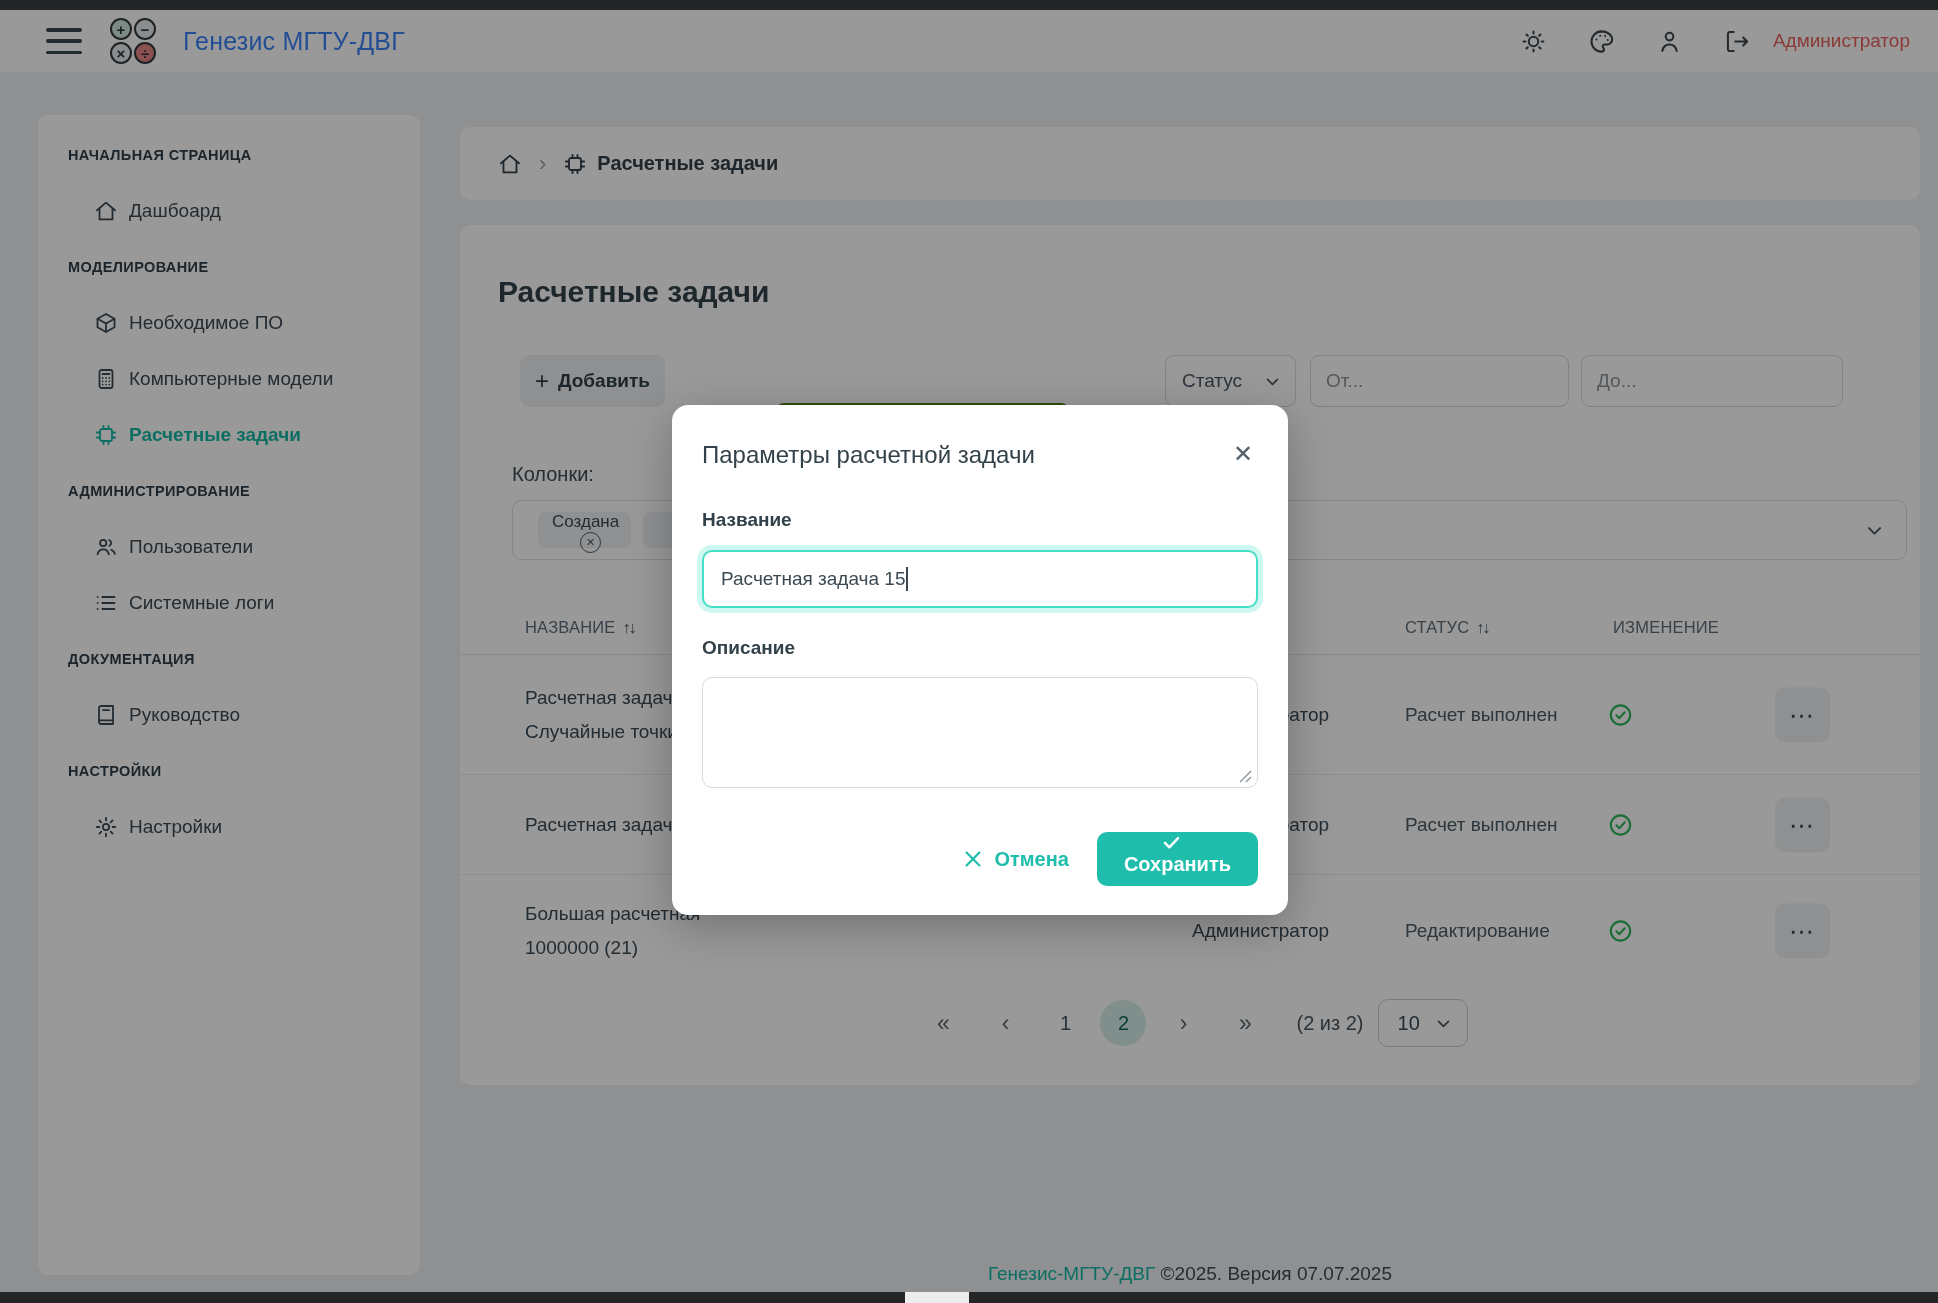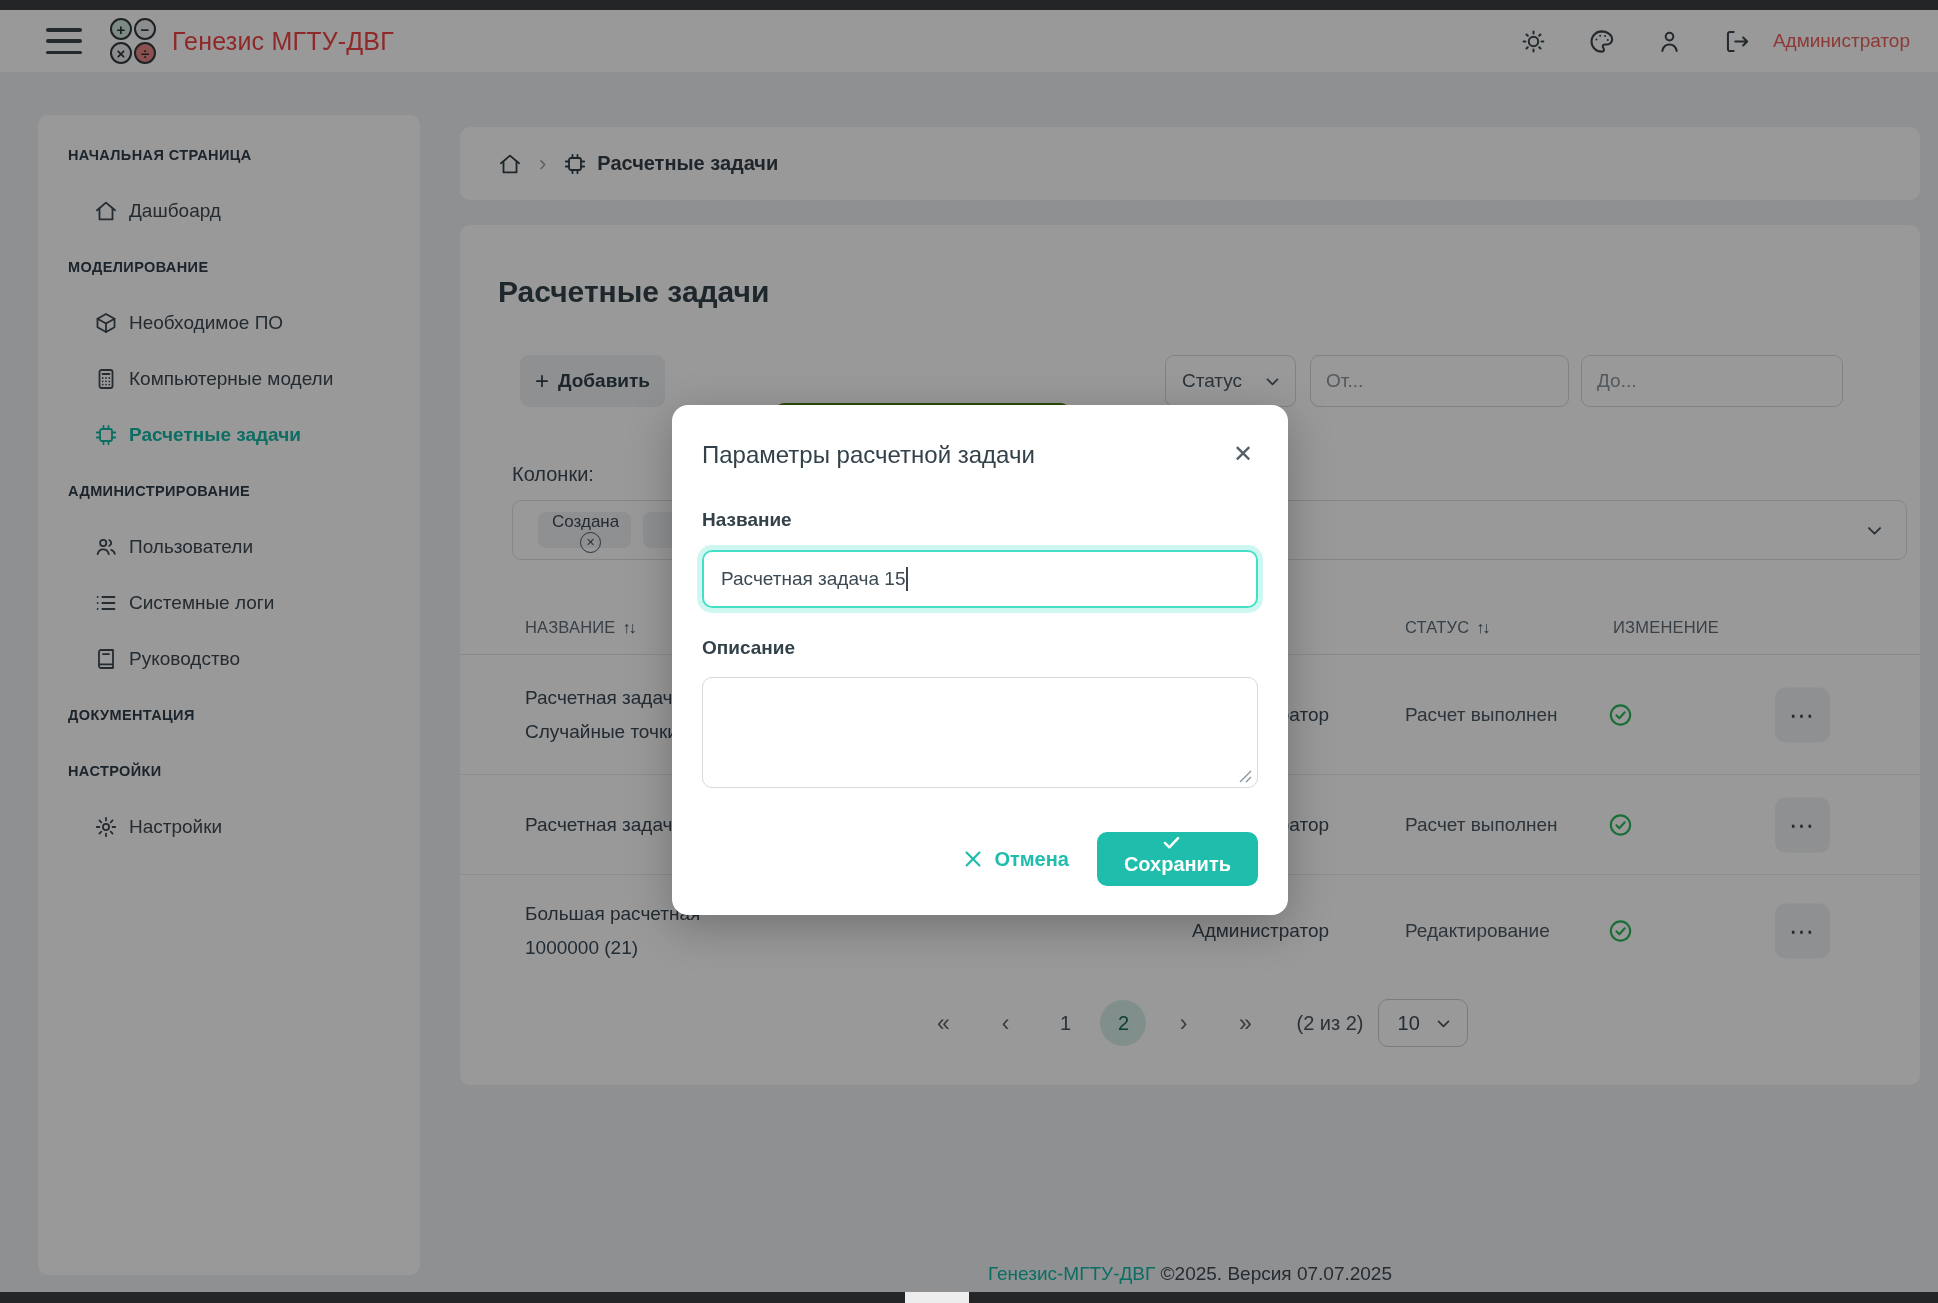--- a/index.html
+++ b/index.html
@@ -18,21 +18,21 @@
   
   .app-header { position:absolute; left:0; top:10px; width:1938px; height:62px; background:#ffffff; display:flex; align-items:center; }
   .hamburger { width:36px; height:26px; margin-left:46px; display:flex; flex-direction:column; justify-content:space-between; cursor:pointer; }
   .hamburger i { display:block; height:3.5px; background:#3b464e; border-radius:2px; }
   .logo { display:grid; grid-template-columns:22px 22px; grid-template-rows:22px 22px; gap:2px; margin-left:28px; }
   .logo span { width:22px; height:22px; border-radius:50%; border:2px solid #333a3f; display:flex; align-items:center; justify-content:center; font-size:15px; font-weight:700; color:#2c3338; line-height:1; }
   .logo .op-plus { background:#cfe8dd; }
   .logo .op-minus { background:#e9ebed; }
   .logo .op-times { background:#e9ebed; }
   .logo .op-divide { background:#e88585; }
-  .app-title { margin-left:16px; font-size:25px; font-weight:500; color:#ef4444; letter-spacing:.2px; }
+  .app-title { margin-left:27px; font-size:25px; font-weight:500; color:#3b82f6; letter-spacing:.2px; }
   .header-right { margin-left:auto; display:flex; align-items:center; margin-right:28px; }
   .hdr-icon { width:27px; height:27px; color:#3b464e; margin-left:41px; cursor:pointer; }
   .admin-label { margin-left:22px; font-size:19px; color:#e9615d; cursor:pointer; }
 
   
   .sidebar { position:absolute; left:38px; top:115px; width:382px; height:1160px; background:#ffffff; border-radius:10px; padding-top:12px; }
   .side-row { height:56px; display:flex; align-items:center; }
   .side-section { padding-left:30px; font-size:14.5px; font-weight:700; letter-spacing:.4px; color:#2f3e48; }
   .side-item { padding-left:56px; cursor:pointer; color:#3c4a54; }
   .side-item .icon { width:24px; height:24px; flex:0 0 24px; color:#3c4a54; }
@@ -235,31 +235,31 @@
       </div>
       <div class="side-row side-item">
         <span class="icon">
           <svg viewBox="0 0 24 24" fill="none" stroke="currentColor" stroke-width="1.8" stroke-linecap="round" stroke-linejoin="round">
             <path d="M8.3 6h12.2M8.3 12h12.2M8.3 18h12.2"></path>
             <path d="M3.6 6h.01M3.6 12h.01M3.6 18h.01"></path>
           </svg>
         </span>
         <span class="lbl">Системные логи</span>
       </div>
+      <div class="side-row">
+        <div class="side-section">ДОКУМЕНТАЦИЯ</div>
+      </div>
       <div class="side-row side-item">
         <span class="icon">
           <svg viewBox="0 0 24 24" fill="none" stroke="currentColor" stroke-width="1.8" stroke-linecap="round" stroke-linejoin="round">
             <path d="M5 5a2 2 0 0 1 2-2h12v18H7a2 2 0 0 1-2-2Z"></path>
             <path d="M5 17.3h14M9 7.2h6"></path>
           </svg>
         </span>
         <span class="lbl">Руководство</span>
-      </div>
-      <div class="side-row">
-        <div class="side-section">ДОКУМЕНТАЦИЯ</div>
       </div>
       <div class="side-row">
         <div class="side-section">НАСТРОЙКИ</div>
       </div>
       <div class="side-row side-item">
         <span class="icon">
           <svg viewBox="0 0 24 24" fill="none" stroke="currentColor" stroke-width="1.8" stroke-linecap="round" stroke-linejoin="round">
             <circle cx="12" cy="12" r="3.1"></circle>
             <path d="M12 2.8v2.6M12 18.6v2.6M21.2 12h-2.6M5.4 12H2.8M18.6 5.4l-1.9 1.9M7.3 16.7l-1.9 1.9M18.6 18.6l-1.9-1.9M7.3 7.3 5.4 5.4"></path>
           </svg>

